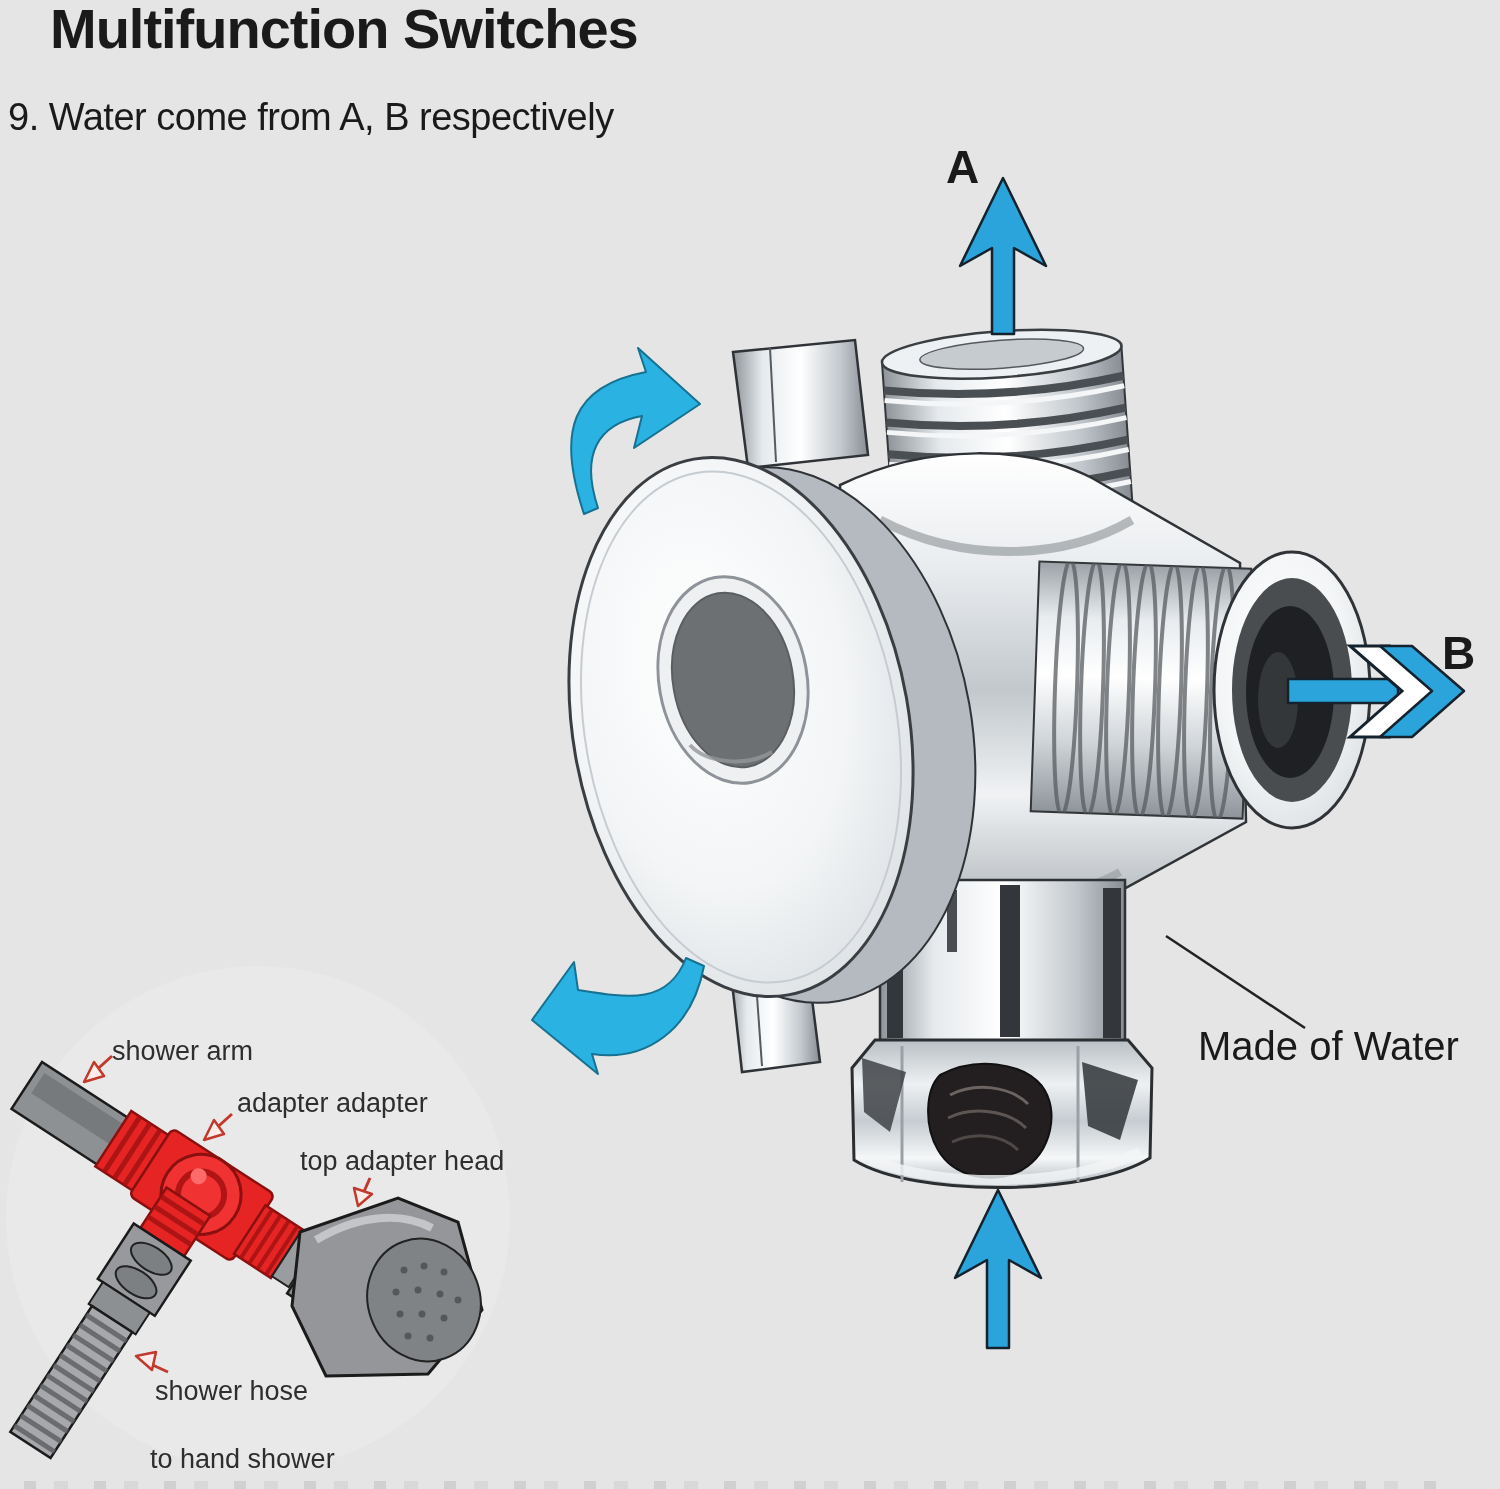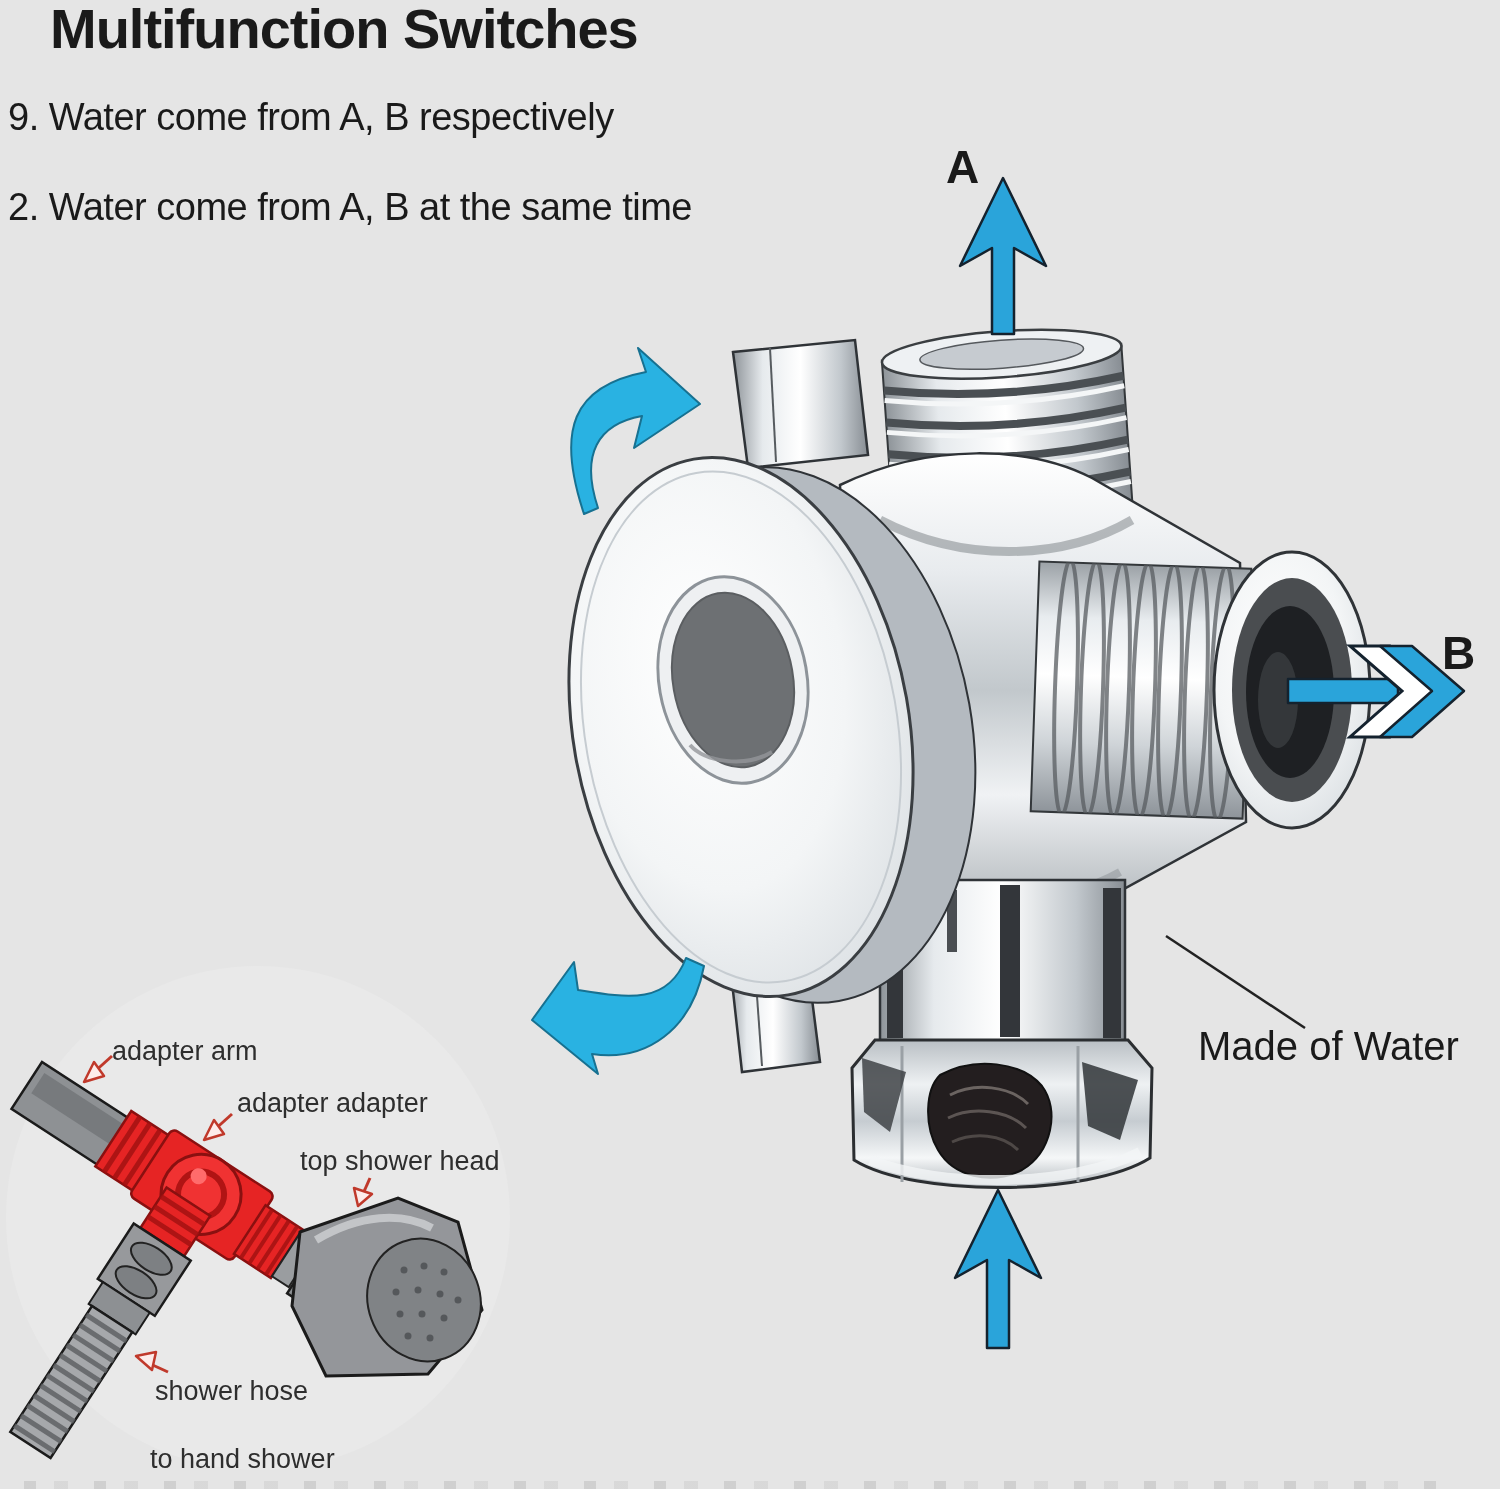--- a/index.html
+++ b/index.html
@@ -263,24 +263,23 @@
       </g>
       <g>
         <line class="ptr" x1="168" y1="1372" x2="146" y2="1362"></line>
         <polygon class="ptrhead" points="136,1356 152,1370 156,1352"></polygon>
       </g>
     </g>
   </svg>
 
   <div class="txt title">Multifunction Switches</div>
   <div class="txt instr i1">9. Water come from A, B respectively</div>
-  <div class="txt instr i2">2. Water come from A, B at the same time</div>
   <div class="txt port-label pa">A</div>
   <div class="txt port-label pb">B</div>
   <div class="txt material">Made of Water</div>
-  <div class="txt inset-label l-arm">adapter arm</div>
+  <div class="txt inset-label l-arm">shower arm</div>
   <div class="txt inset-label l-adapter">adapter adapter</div>
-  <div class="txt inset-label l-head">top shower head</div>
+  <div class="txt inset-label l-head">top adapter head</div>
   <div class="txt inset-label l-hose1">shower hose</div>
   <div class="txt inset-label l-hose2">to hand shower</div>
 
   <div class="remnant"></div>
 </div>
 
 </body></html>

